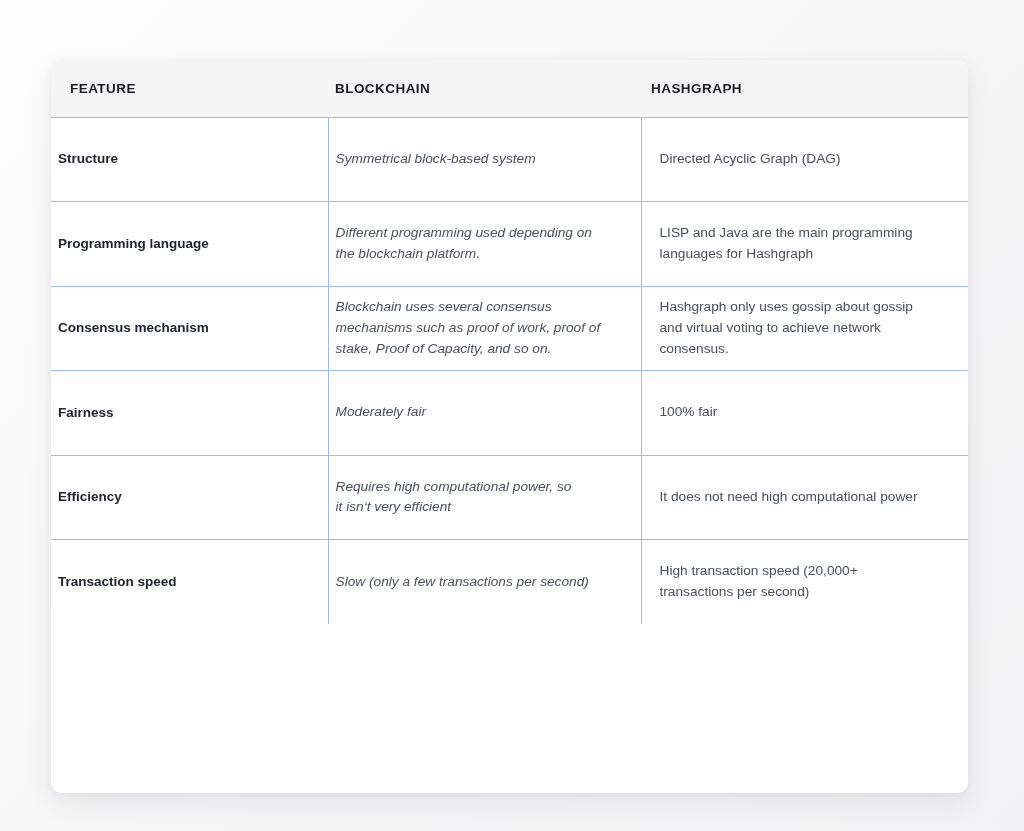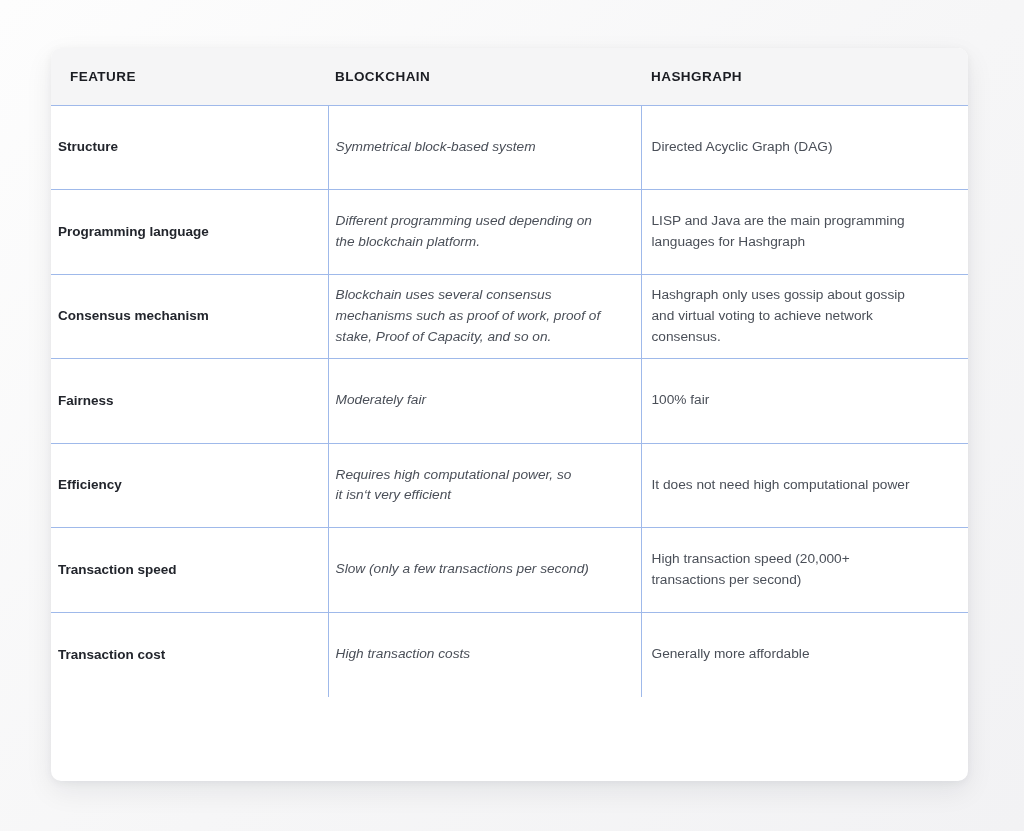--- a/index.html
+++ b/index.html
@@ -20,21 +20,21 @@
     position: relative;
     width: 1024px;
     height: 831px;
     background: linear-gradient(135deg, #fdfdfd 0%, #f6f6f7 55%, #f2f2f4 100%);
   }
 
   
   #card {
     position: absolute;
     left: 51px;
-    top: 48px;
+    top: 60px;
     width: 917px;
     height: 733px;
     background: #ffffff;
     border-radius: 10px;
     box-shadow: 0 10px 28px rgba(20, 24, 40, 0.075),
                 0 2px 8px rgba(20, 24, 40, 0.05);
     overflow: hidden;
   }
 
   table.cmp {
@@ -103,21 +103,21 @@
     padding-right: 20px;
   }
 
   td.value-blockchain {
     padding-left: 7px;
     border-right: 1px solid #9fb9ea;
     font-style: italic;
   }
 
   td.value-hashgraph {
-    padding-left: 10px;
+    padding-left: 18px;
   }
 
   .cell-text {
     display: block;
     white-space: pre-line;
   }
 </style>
 </head>
 <body>
 
@@ -215,30 +215,19 @@
           </td>
           <td class="value-cell value-blockchain">
             <span class="cell-text">Slow (only a few transactions per second)</span>
           </td>
           <td class="value-cell value-hashgraph">
             <span class="cell-text">High transaction speed (20,000+
 transactions per second)</span>
           </td>
         </tr>
 
-        <tr>
-          <td class="feature-cell">
-            <span class="cell-text">Transaction cost</span>
-          </td>
-          <td class="value-cell value-blockchain">
-            <span class="cell-text">High transaction costs</span>
-          </td>
-          <td class="value-cell value-hashgraph">
-            <span class="cell-text">Generally more affordable</span>
-          </td>
-        </tr>
 
 
       </tbody>
     </table>
 
   </div>
 </div>
 
 </body></html>

